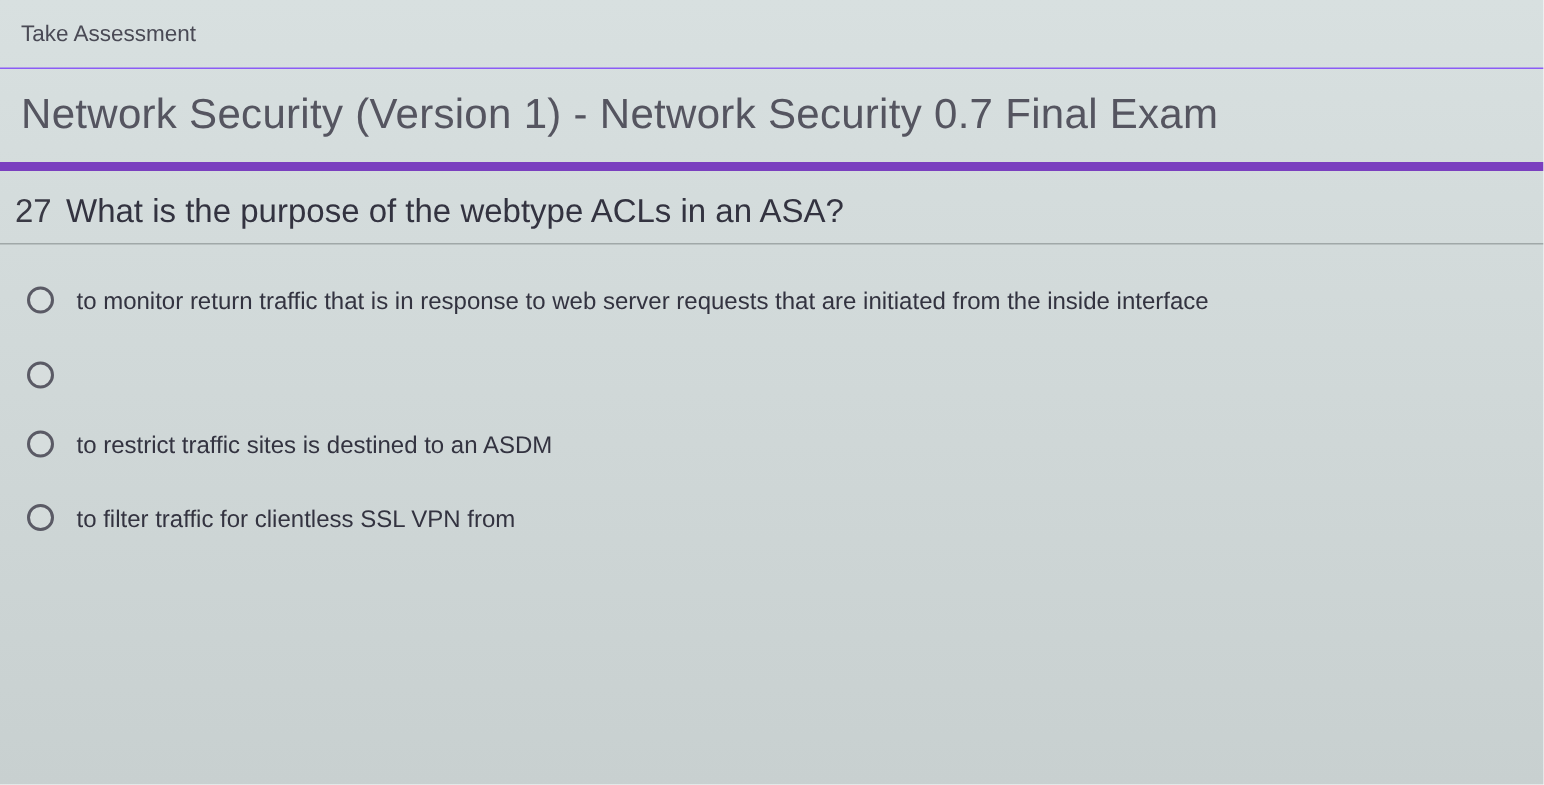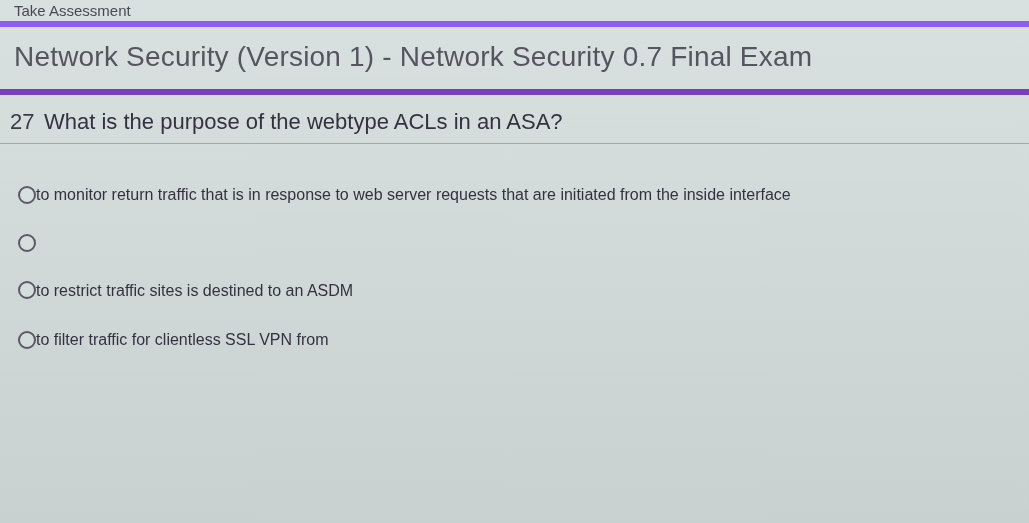--- a/index.html
+++ b/index.html
@@ -4,22 +4,22 @@
   <style>
     * { margin: 0; padding: 0; box-sizing: border-box; }
     body {
       font-family: Arial, Helvetica, sans-serif;
       background: linear-gradient(180deg, #d8e0e0 0%, #d0d8d8 50%, #c8d0d0 100%);
       width: 1029px;
       height: 523px;
       overflow: hidden;
     }
     .tab-bar {
-      padding: 0 10px;
-      border-bottom: 6px solid #8b5cf6;
+      padding: 12px 10px;
+      border-bottom: 1px solid #8b5cf6;
     }
     .tab-label {
       display: inline-block;
       color: #4a4a55;
       font-size: 15px;
       font-weight: 500;
       padding: 2px 4px;
     }
     .exam-title {
       padding: 14px 14px 16px 14px;
@@ -27,44 +27,43 @@
       font-size: 28px;
       font-weight: 400;
       letter-spacing: 0.2px;
       border-bottom: 6px solid #7a3fbf;
     }
     .question-header {
       display: flex;
       align-items: baseline;
       padding: 14px 8px 8px 8px;
       border-bottom: 1px solid #a0a8a8;
-      margin-bottom: 16px;
+      margin-bottom: 4px;
     }
     .question-number {
       color: #3a3a45;
       font-size: 22px;
       font-weight: 400;
       width: 36px;
       flex-shrink: 0;
       text-align: left;
       padding-left: 2px;
     }
     .question-text {
       color: #333340;
       font-size: 22px;
       font-weight: 400;
     }
     .options {
       padding: 10px 8px;
     }
     .option-row {
       display: flex;
-      align-items: center;
       padding: 14px 4px;
-      gap: 0;
+      gap: 15px;
     }
     .radio {
       width: 18px;
       height: 18px;
       border: 2px solid #5a5a65;
       border-radius: 50%;
       flex-shrink: 0;
       margin-left: 6px;
       background: rgba(255,255,255,0.15);
       cursor: pointer;

